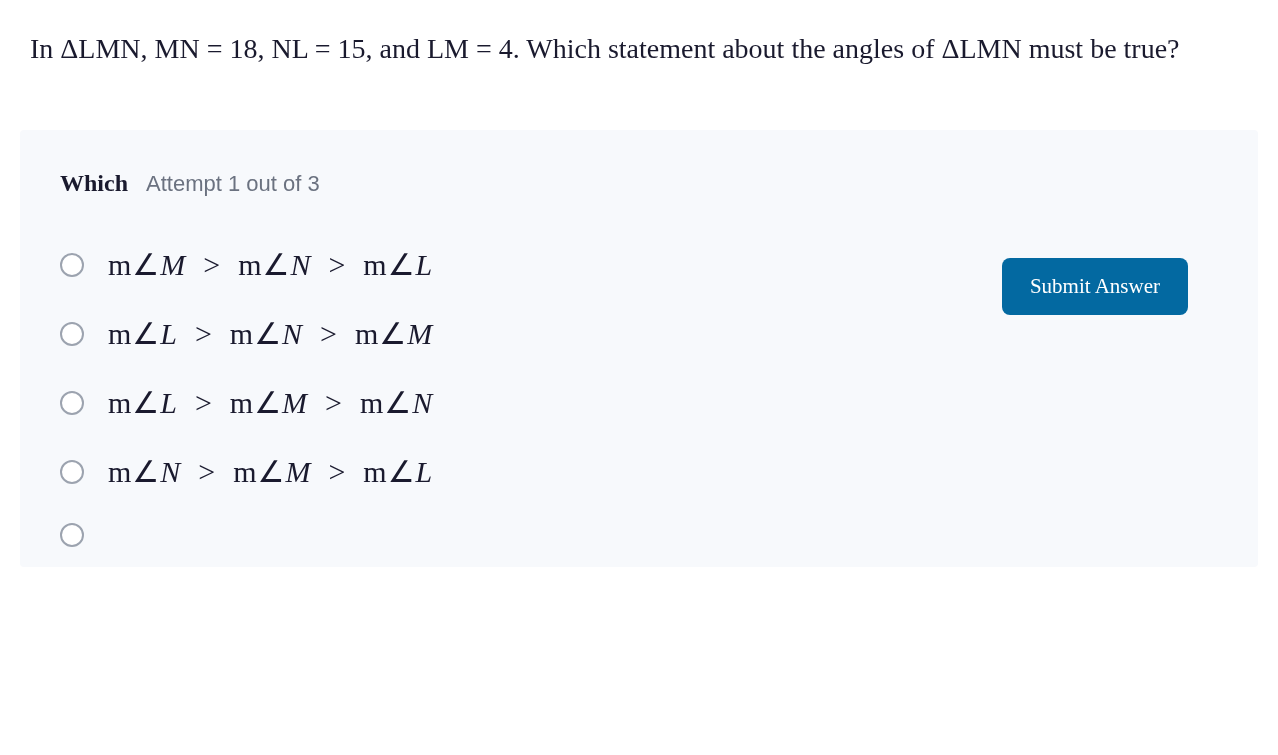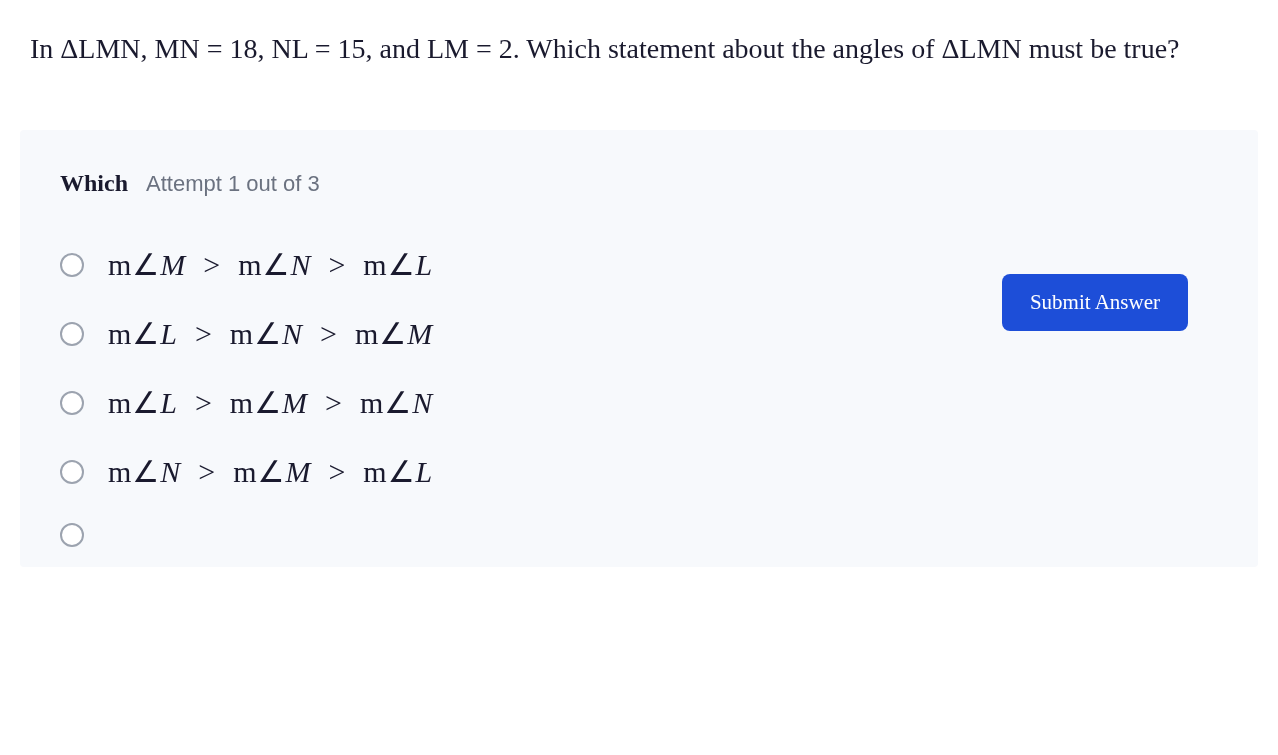--- a/index.html
+++ b/index.html
@@ -70,37 +70,37 @@
       font-size: 30px;
       color: #1a1a2e;
       font-family: 'Times New Roman', serif;
       letter-spacing: 1px;
     }
     .option-text .mathit {
       font-style: italic;
     }
     .submit-button {
       position: absolute;
-      top: 144px;
+      top: 128px;
       right: 70px;
-      background: #1d4ed8;
+      background: #0369a1;
       color: #ffffff;
       border: none;
       border-radius: 8px;
       padding: 16px 28px;
       font-size: 21px;
       font-family: Georgia, serif;
       cursor: pointer;
     }
   </style>
 </head>
 <body>
 
 <div class="question-area">
-  <div class="question-text">In ΔLMN, MN = 18, NL = 15, and LM = 2. Which statement about the angles of ΔLMN must be true?</div>
+  <div class="question-text">In ΔLMN, MN = 18, NL = 15, and LM = 4. Which statement about the angles of ΔLMN must be true?</div>
 </div>
 
 <div class="answer-panel">
   <div class="answer-header">
     <span class="answer-label">Which</span>
     <span class="attempt-text">Attempt 1 out of 3</span>
   </div>
 
   <button class="submit-button">Submit Answer</button>
 

